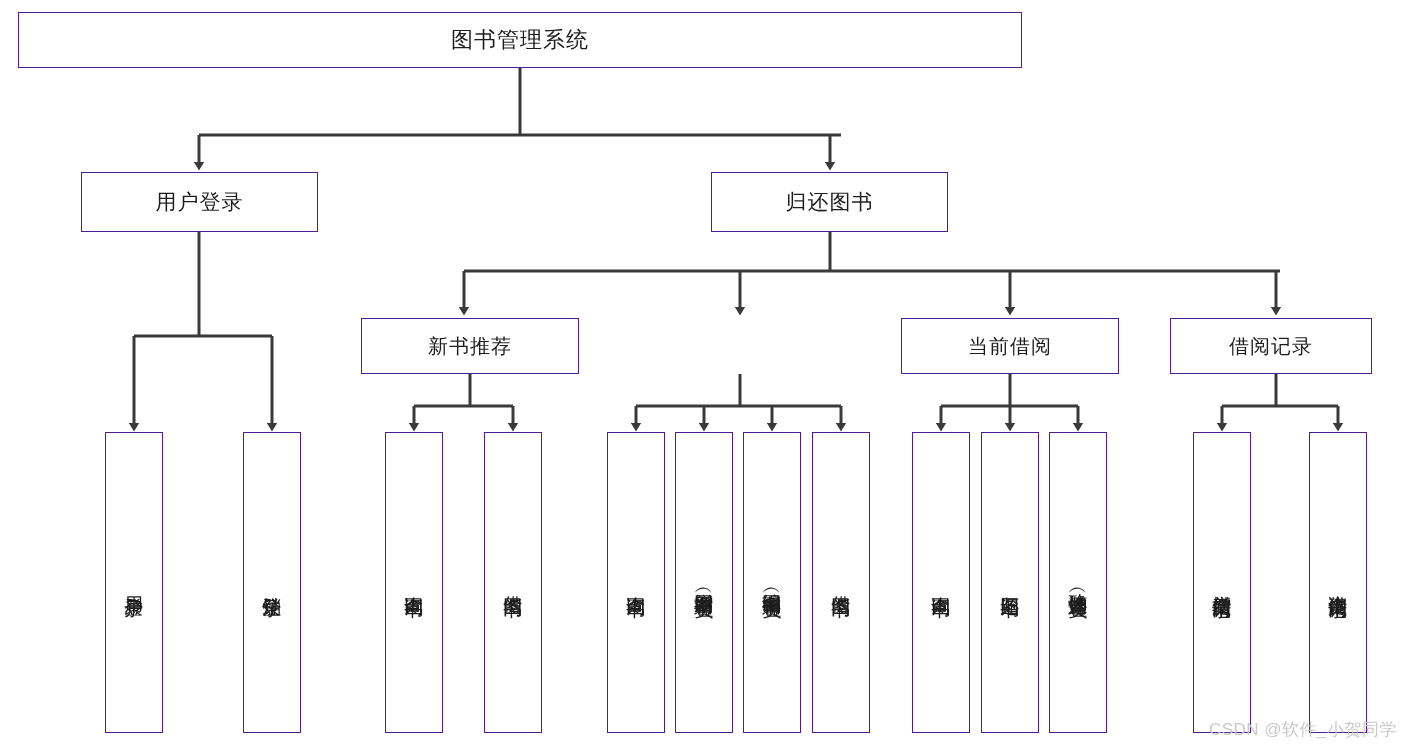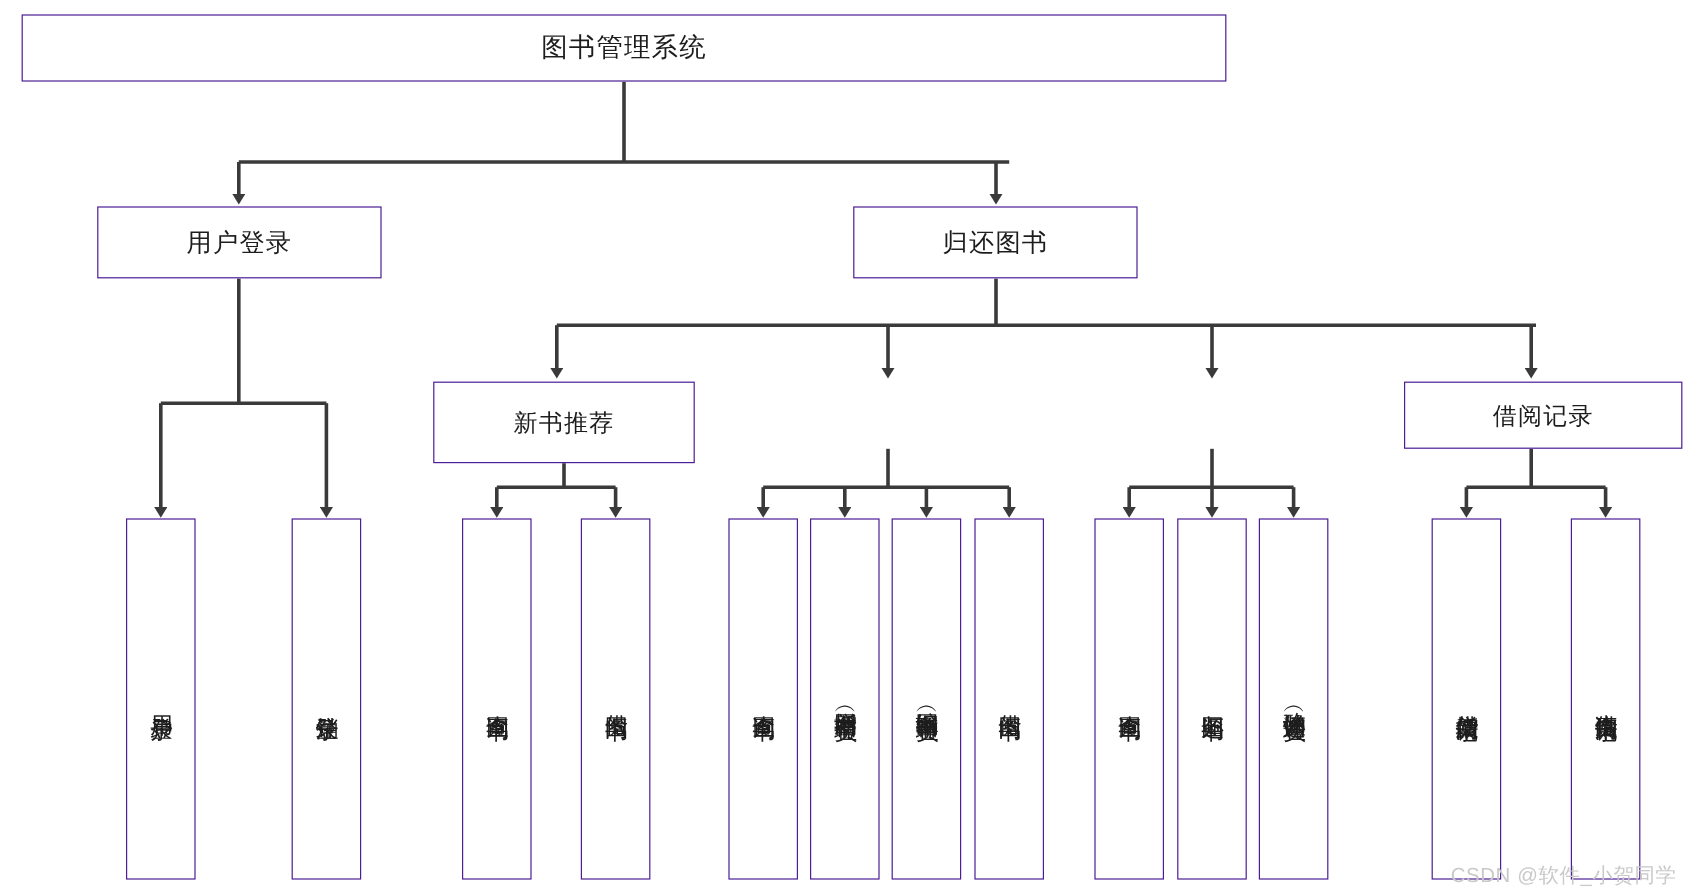--- a/index.html
+++ b/index.html
@@ -131,24 +131,27 @@
     <span class="htext">图书管理系统</span>
   </div>
 
   <div class="node lvl2" style="left:81px; top:172px; width:237px; height:60px;">
     <span class="htext">用户登录</span>
   </div>
   <div class="node lvl2" style="left:711px; top:172px; width:237px; height:60px;">
     <span class="htext">归还图书</span>
   </div>
 
-  <div class="node lvl3" style="left:361px; top:318px; width:218px; height:68px;">
+  <div class="node lvl3" style="left:361px; top:318px; width:218px; height:56px;">
     <span class="htext">新书推荐</span>
   </div>
-  <div class="node lvl3" style="left:1170px; top:318px; width:232px; height:56px;">
+  <div class="node lvl3" style="left:901px; top:318px; width:218px; height:56px;">
+    <span class="htext">当前借阅</span>
+  </div>
+  <div class="node lvl3" style="left:1170px; top:318px; width:202px; height:56px;">
     <span class="htext">借阅记录</span>
   </div>
 
   <div class="node leaf" style="left:105px; top:432px; width:58px; height:301px;">
     <span class="vtext">用户登录</span>
   </div>
   <div class="node leaf" style="left:243px; top:432px; width:58px; height:301px;">
     <span class="vtext">注销登录</span>
   </div>
 

